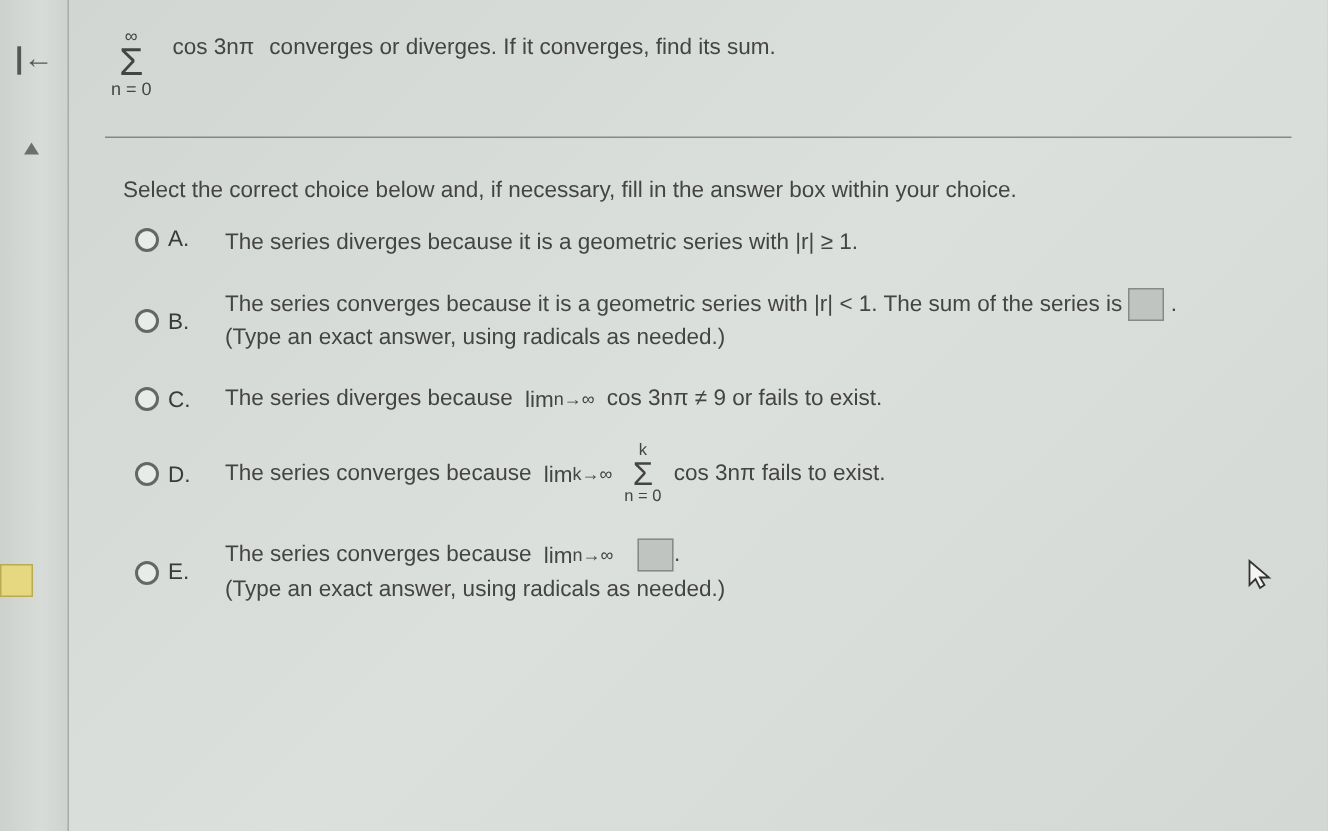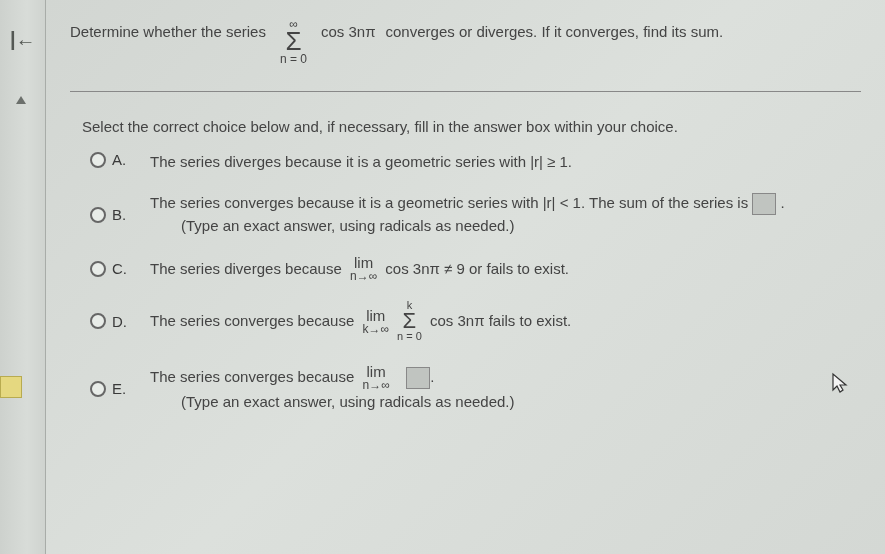--- a/index.html
+++ b/index.html
@@ -112,21 +112,21 @@
   .answer-box {
     display: inline-block;
     width: 24px;
     height: 22px;
     background: #c0c4c0;
     border: 1px solid #888;
     vertical-align: middle;
   }
   .lim-block {
     display: inline-flex;
-    flex-direction: column;
+    flex-direction: row;
     align-items: center;
     line-height: 1;
     margin: 0 4px;
     vertical-align: middle;
   }
   .lim-block .lim { font-size: 15px; }
   .lim-block .sub { font-size: 12px; }
   .sigma-inline {
     display: inline-flex;
     flex-direction: column;
@@ -134,21 +134,20 @@
     line-height: 1;
     margin: 0 4px;
     vertical-align: middle;
   }
   .sigma-inline .top { font-size: 11px; }
   .sigma-inline .sig { font-size: 22px; line-height: 0.9; }
   .sigma-inline .bot { font-size: 11px; }
   .align-mid { display:inline-flex; align-items:center; }
   .hint {
     color: #444;
-    margin-left: 31px;
   }
   .cursor {
     position: absolute;
     right: 36px;
     top: 372px;
     font-size: 20px;
     color: #333;
   }
   .row-center-label { align-self: center; }
 </style>
@@ -161,21 +160,20 @@
     <svg width="14" height="12" viewBox="0 0 14 12">
         <polygon points="7,2 12,10 2,10" fill="#6c706c"></polygon>
       </svg>
   </div>
   <div class="highlight-block"></div>
 </div>
 
 <div class="content">
 
   <div class="question-header">
-    <span>Determine whether the series</span>
     <span class="sigma-block">
       <span class="top">∞</span>
       <span class="sig">Σ</span>
       <span class="bot">n = 0</span>
     </span>
     <span>cos 3nπ</span>
     <span>converges or diverges. If it converges, find its sum.</span>
   </div>
 
   <div class="divider"></div>

